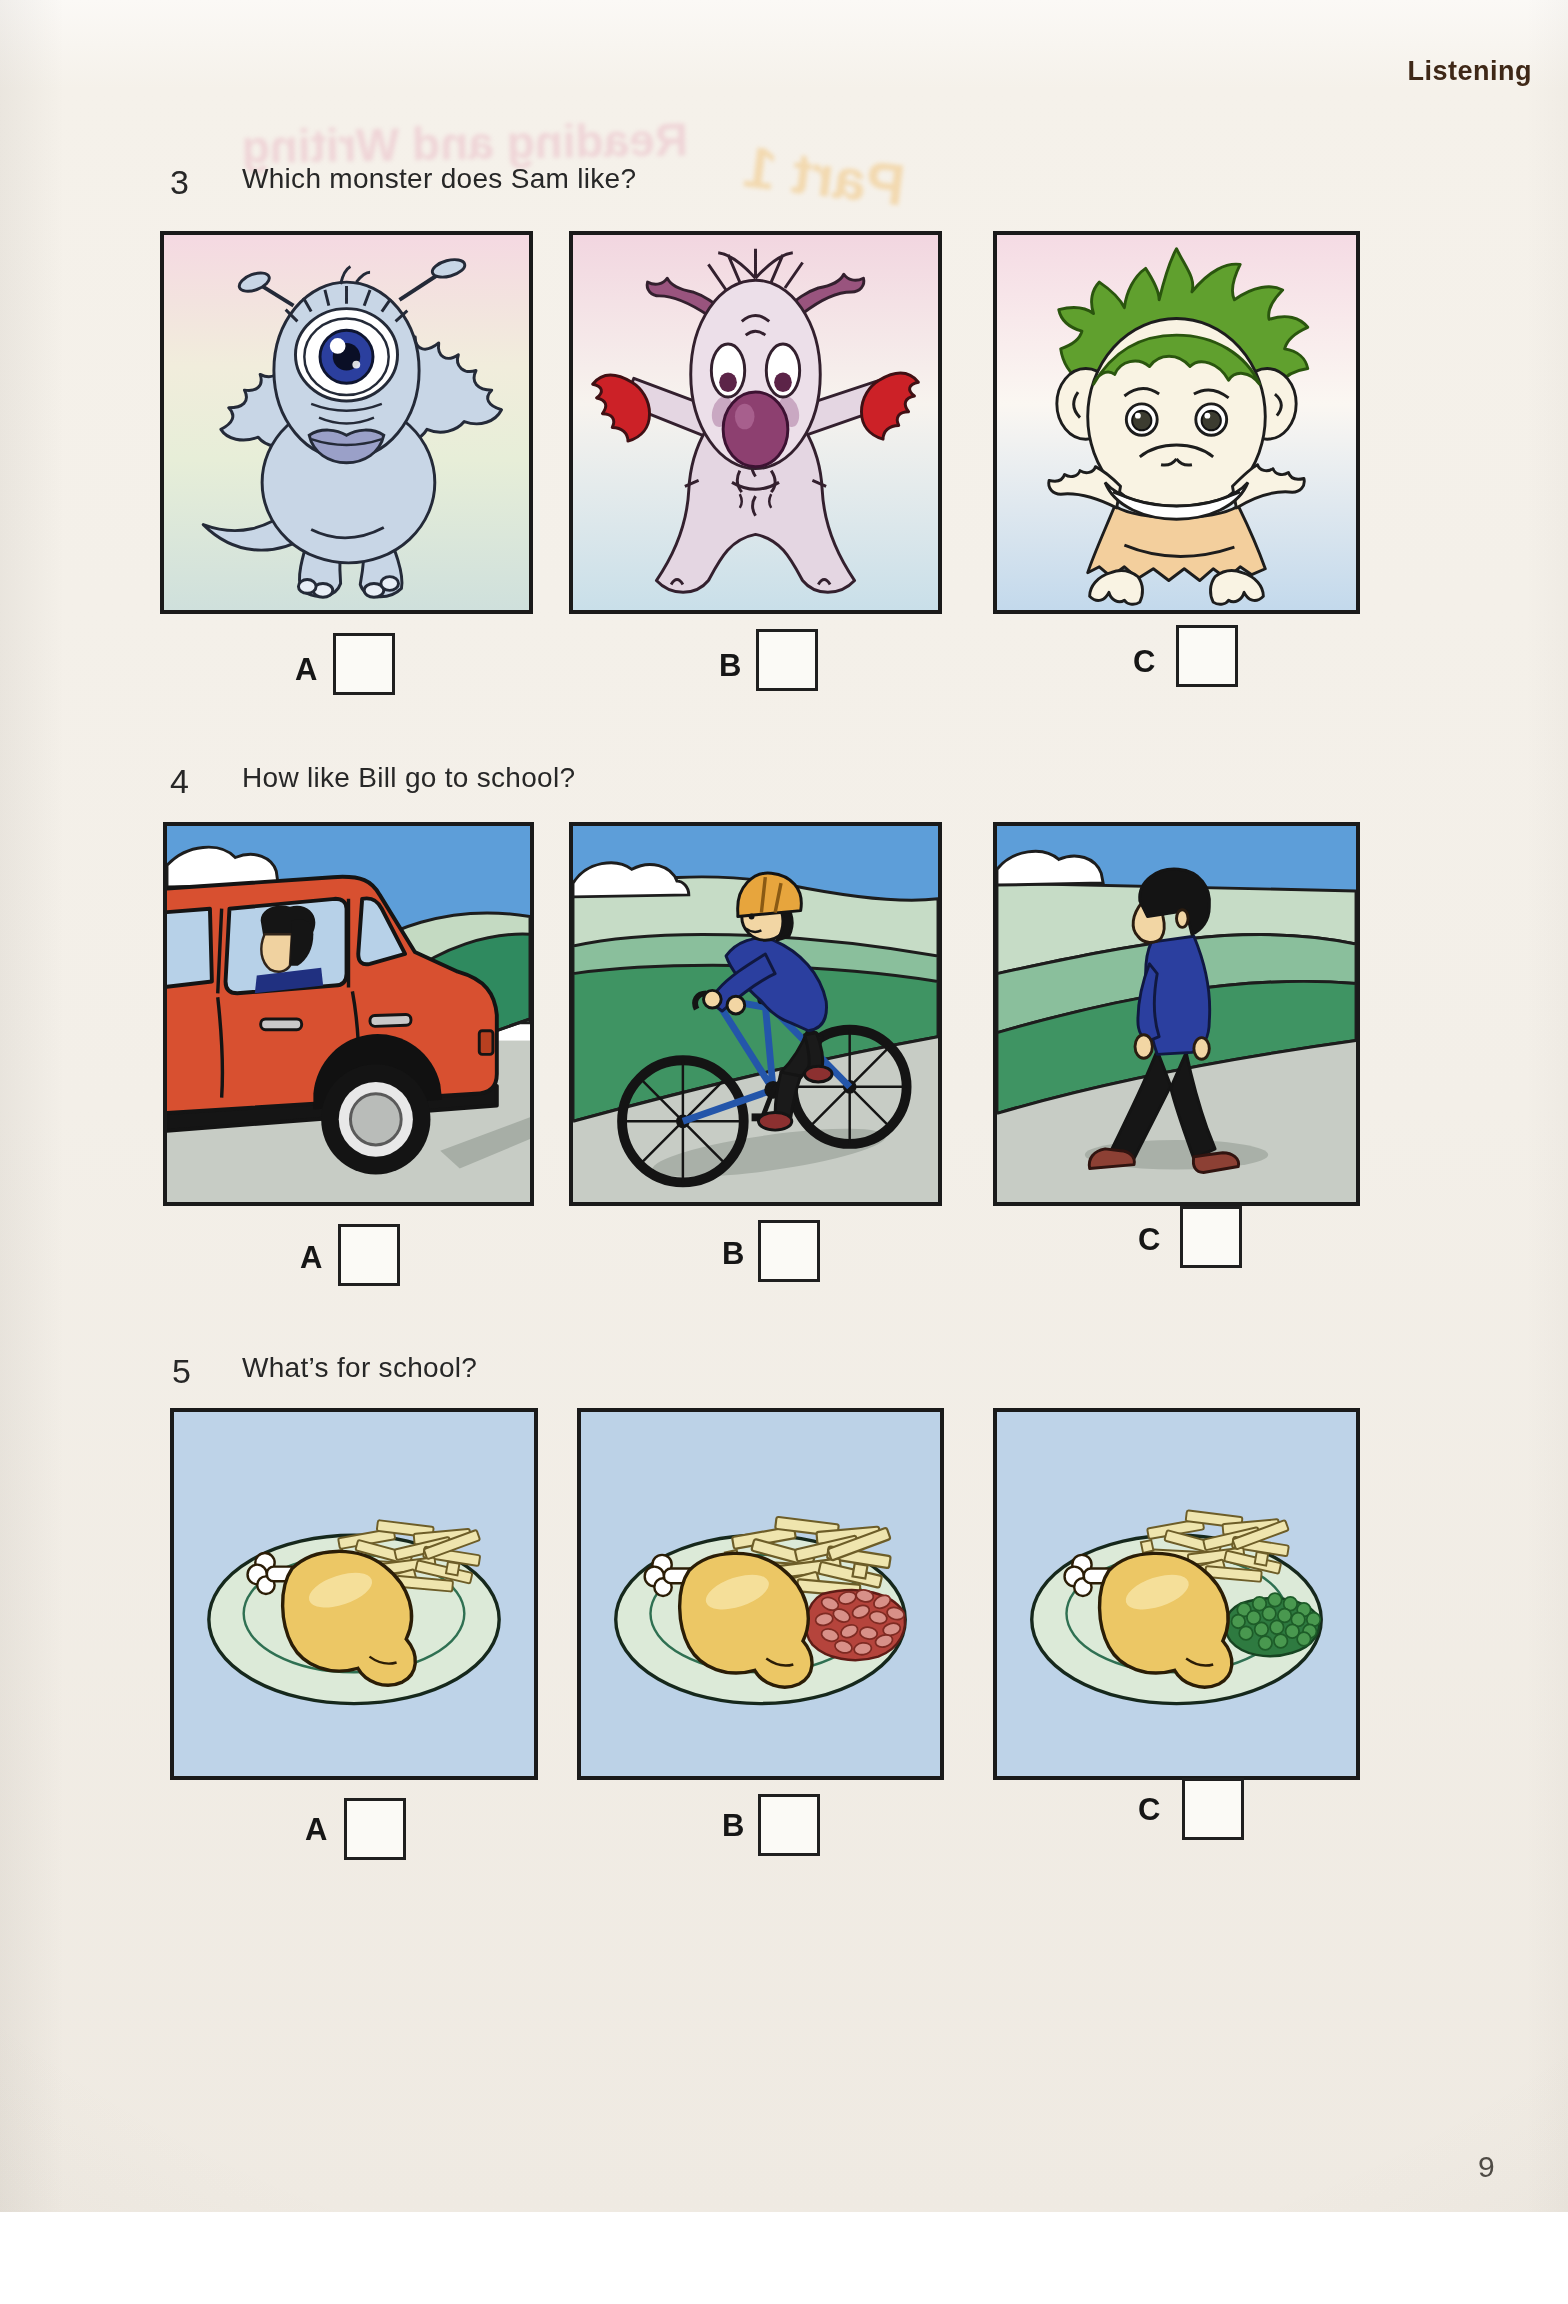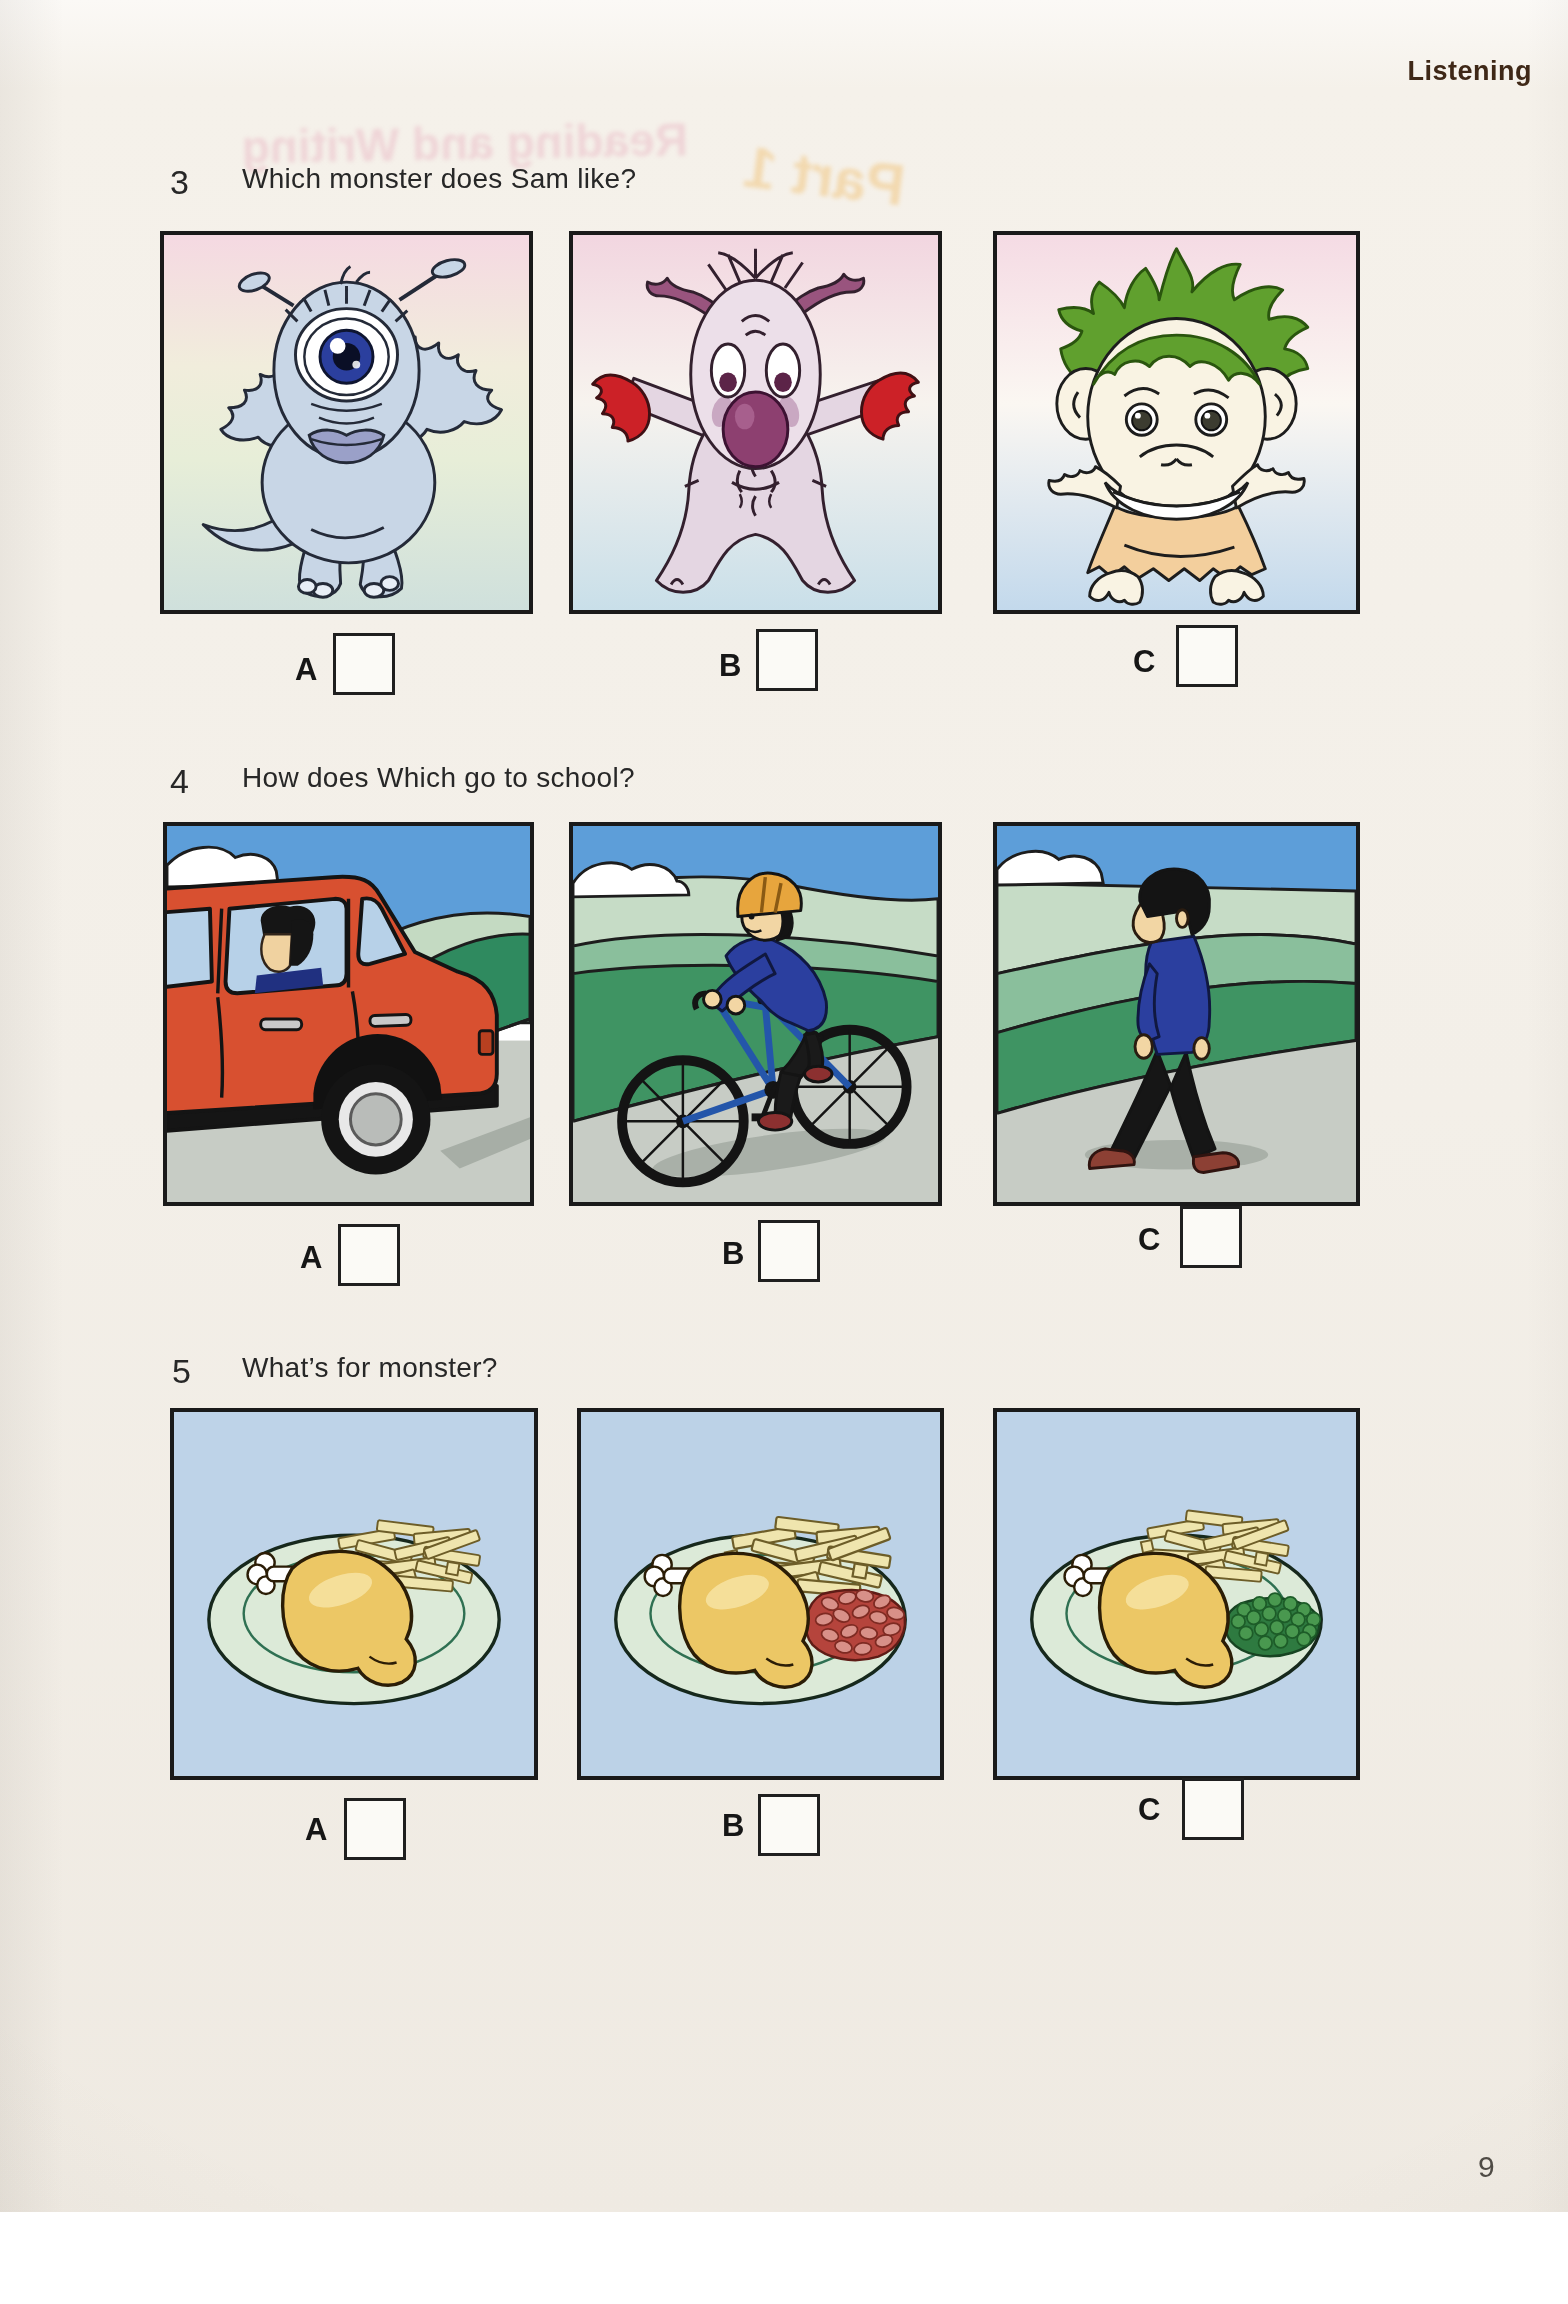--- a/index.html
+++ b/index.html
@@ -199,21 +199,21 @@
   </div>
 
   <div class="ans-letter" style="left:295px;top:652px">A</div>
   <div class="ans-box" style="left:333px;top:633px"></div>
   <div class="ans-letter" style="left:719px;top:648px">B</div>
   <div class="ans-box" style="left:756px;top:629px"></div>
   <div class="ans-letter" style="left:1133px;top:644px">C</div>
   <div class="ans-box" style="left:1176px;top:625px"></div>
 
   <div class="qnum" style="left:170px;top:762px">4</div>
-  <div class="qtext" style="left:242px;top:762px">How does Which go to school?</div>
+  <div class="qtext" style="left:242px;top:762px">How like Bill go to school?</div>
 
   <div class="frame" style="left:163px;top:822px;width:371px;height:384px" aria-label="boy riding in the back seat of a red car">
     <svg viewBox="0 0 372 382" preserveAspectRatio="none">
       <rect width="372" height="170" fill="#5d9ed9"></rect>
       <g stroke="#1d1d1d" stroke-width="3">
         <path d="M150 162 C220 96 300 80 372 92 L372 162 Z" fill="#c4dac2"></path>
         <path d="M230 200 C280 122 330 112 372 118 L372 200 Z" fill="#8abf9c"></path>
         <path d="M246 240 L372 196 L372 110 C330 108 280 124 246 152 Z" fill="#2f8a5f"></path>
       </g>
       <rect y="218" width="372" height="164" fill="#c7ccc5"></rect>
@@ -325,21 +325,21 @@
   </div>
 
   <div class="ans-letter" style="left:300px;top:1240px">A</div>
   <div class="ans-box" style="left:338px;top:1224px"></div>
   <div class="ans-letter" style="left:722px;top:1236px">B</div>
   <div class="ans-box" style="left:758px;top:1220px"></div>
   <div class="ans-letter" style="left:1138px;top:1222px">C</div>
   <div class="ans-box" style="left:1180px;top:1206px"></div>
 
   <div class="qnum" style="left:172px;top:1352px">5</div>
-  <div class="qtext" style="left:242px;top:1352px">What’s for monster?</div>
+  <div class="qtext" style="left:242px;top:1352px">What’s for school?</div>
 
   <div class="frame" style="left:170px;top:1408px;width:368px;height:372px" aria-label="plate with a chicken leg and chips">
     <svg viewBox="0 0 372 372" preserveAspectRatio="none">
       <rect width="372" height="372" fill="#bed3e8"></rect>
       <use href="#sym-plate"></use>
       <use href="#sym-chips" transform="translate(12,6)"></use>
       <use href="#sym-chicken" transform="translate(-4,14)"></use>
     </svg>
   </div>
 

